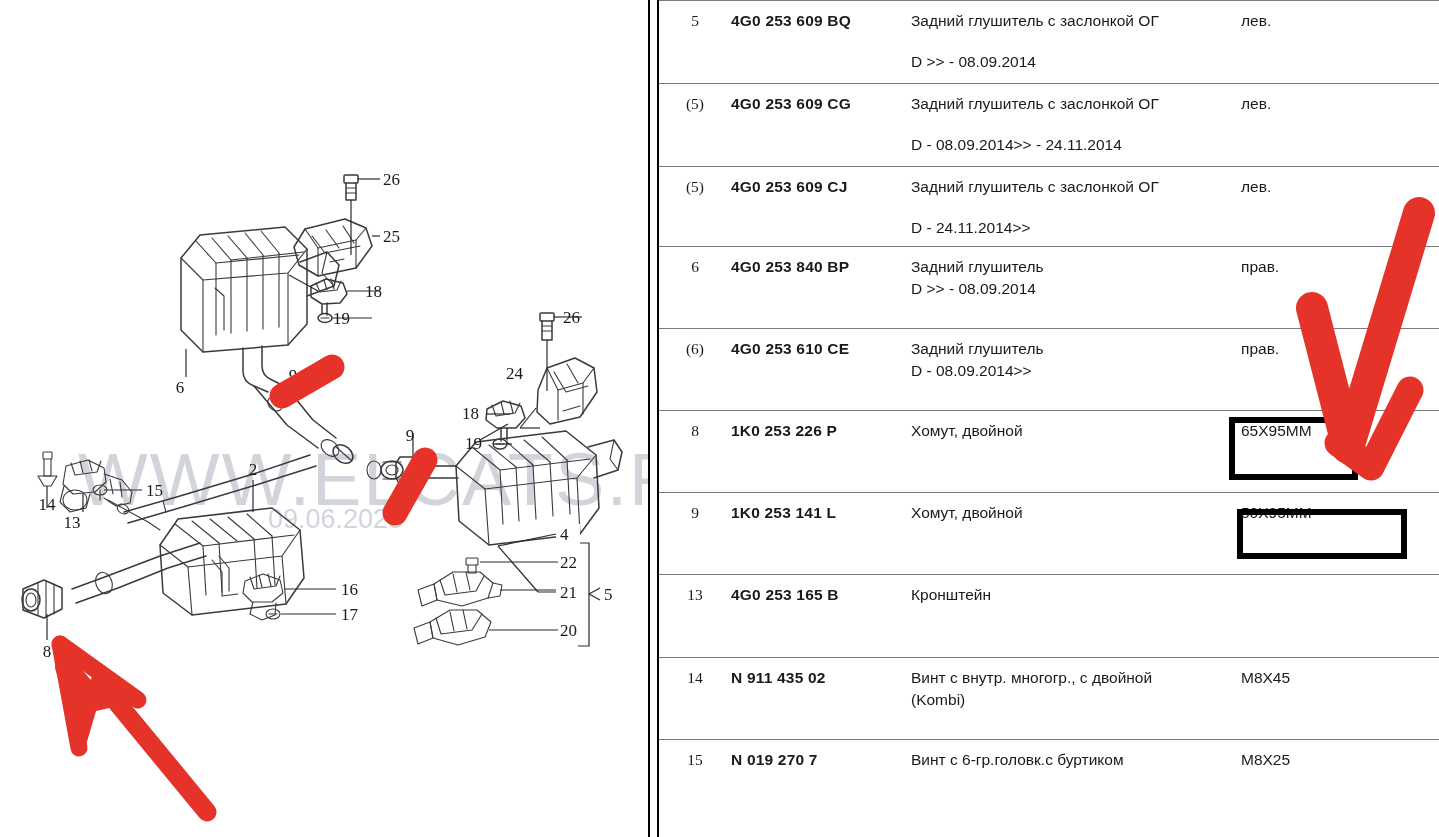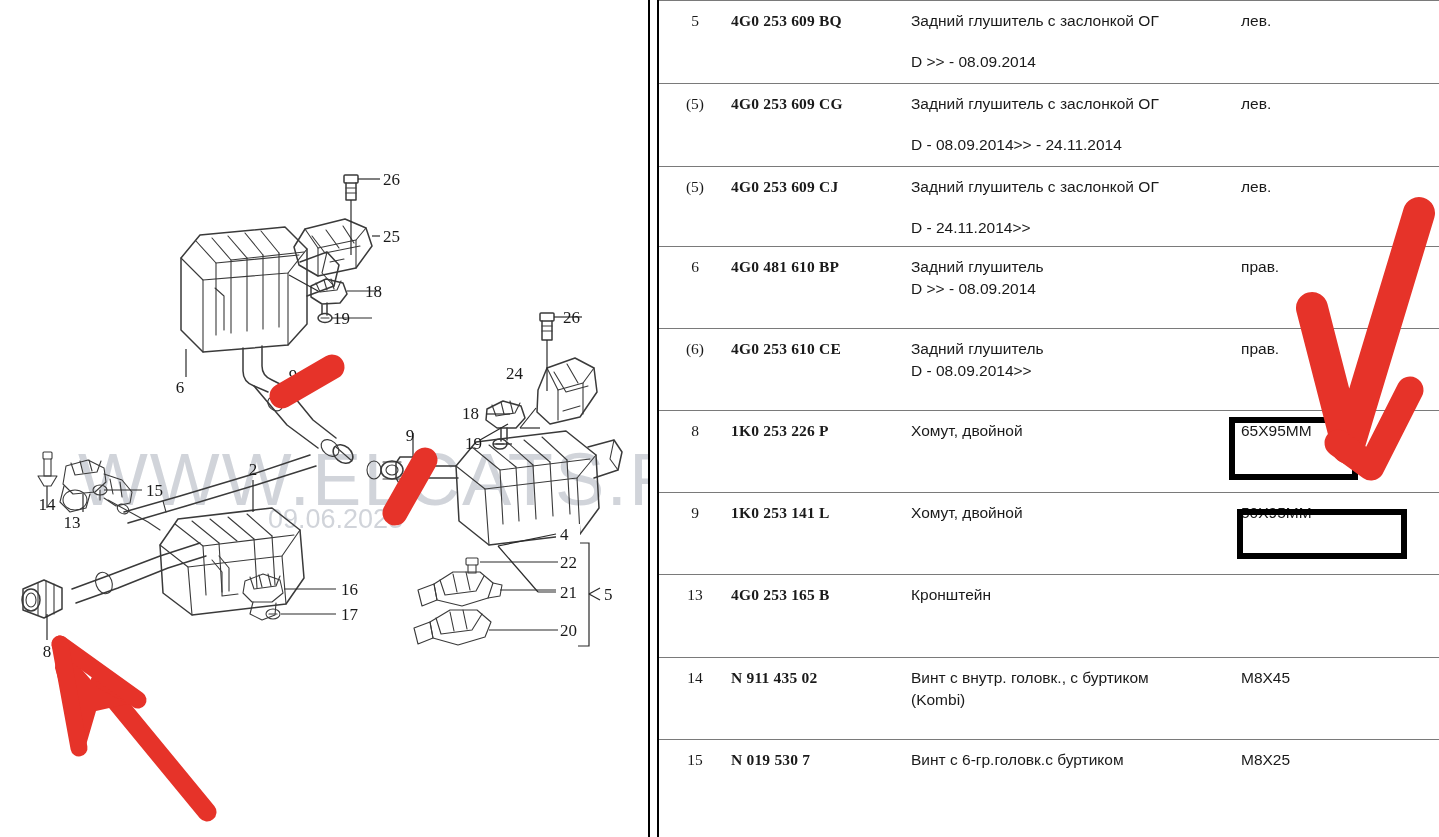--- a/index.html
+++ b/index.html
@@ -73,21 +73,20 @@
     font-size: 16px;
     color: #1a1a1a;
     font-family: "Liberation Serif", serif;
   }
   td.col-part {
     width: 180px;
     font-weight: bold;
     font-size: 16px;
     letter-spacing: 0.2px;
     white-space: nowrap;
-    font-family: Liberation Serif, serif;
   }
   td.col-desc {
     width: 330px;
     padding-right: 8px;
     margin-left: 32px;
   }
   td.col-note {
     width: 198px;
   }
   .desc-line2 { display: block; }
@@ -449,21 +448,21 @@
           <td class="col-part">4G0 253 609 CJ</td>
           <td class="col-desc">
             <span>Задний глушитель с заслонкой ОГ</span>
             <span class="desc-line2 gap">D - 24.11.2014&gt;&gt;</span>
           </td>
           <td class="col-note">лев.</td>
         </tr>
 
         <tr style="height:82px;">
           <td class="col-pos">6</td>
-          <td class="col-part">4G0 481 610 BP</td>
+          <td class="col-part">4G0 253 840 BP</td>
           <td class="col-desc">
             <span>Задний глушитель</span>
             <span class="desc-line2 tight">D &gt;&gt; - 08.09.2014</span>
           </td>
           <td class="col-note">прав.</td>
         </tr>
 
         <tr style="height:82px;">
           <td class="col-pos">(6)</td>
           <td class="col-part">4G0 253 610 CE</td>
@@ -498,29 +497,29 @@
           <td class="col-desc">
             <span>Кронштейн</span>
           </td>
           <td class="col-note"></td>
         </tr>
 
         <tr style="height:82px;">
           <td class="col-pos">14</td>
           <td class="col-part">N 911 435 02</td>
           <td class="col-desc">
-            <span>Винт с внутр. головк., с буртиком</span>
+            <span>Винт с внутр. многогр., с двойной</span>
             <span class="desc-line2 tight">(Kombi)</span>
           </td>
           <td class="col-note">M8X45</td>
         </tr>
 
         <tr style="height:80px;">
           <td class="col-pos">15</td>
-          <td class="col-part">N 019 530 7</td>
+          <td class="col-part">N 019 270 7</td>
           <td class="col-desc">
             <span>Винт с 6-гр.головк.с буртиком</span>
           </td>
           <td class="col-note">M8X25</td>
         </tr>
       </tbody>
     </table>
 
     <div class="hl-box" id="hl-box-65"></div>
     <div class="hl-box" id="hl-box-50"></div>

